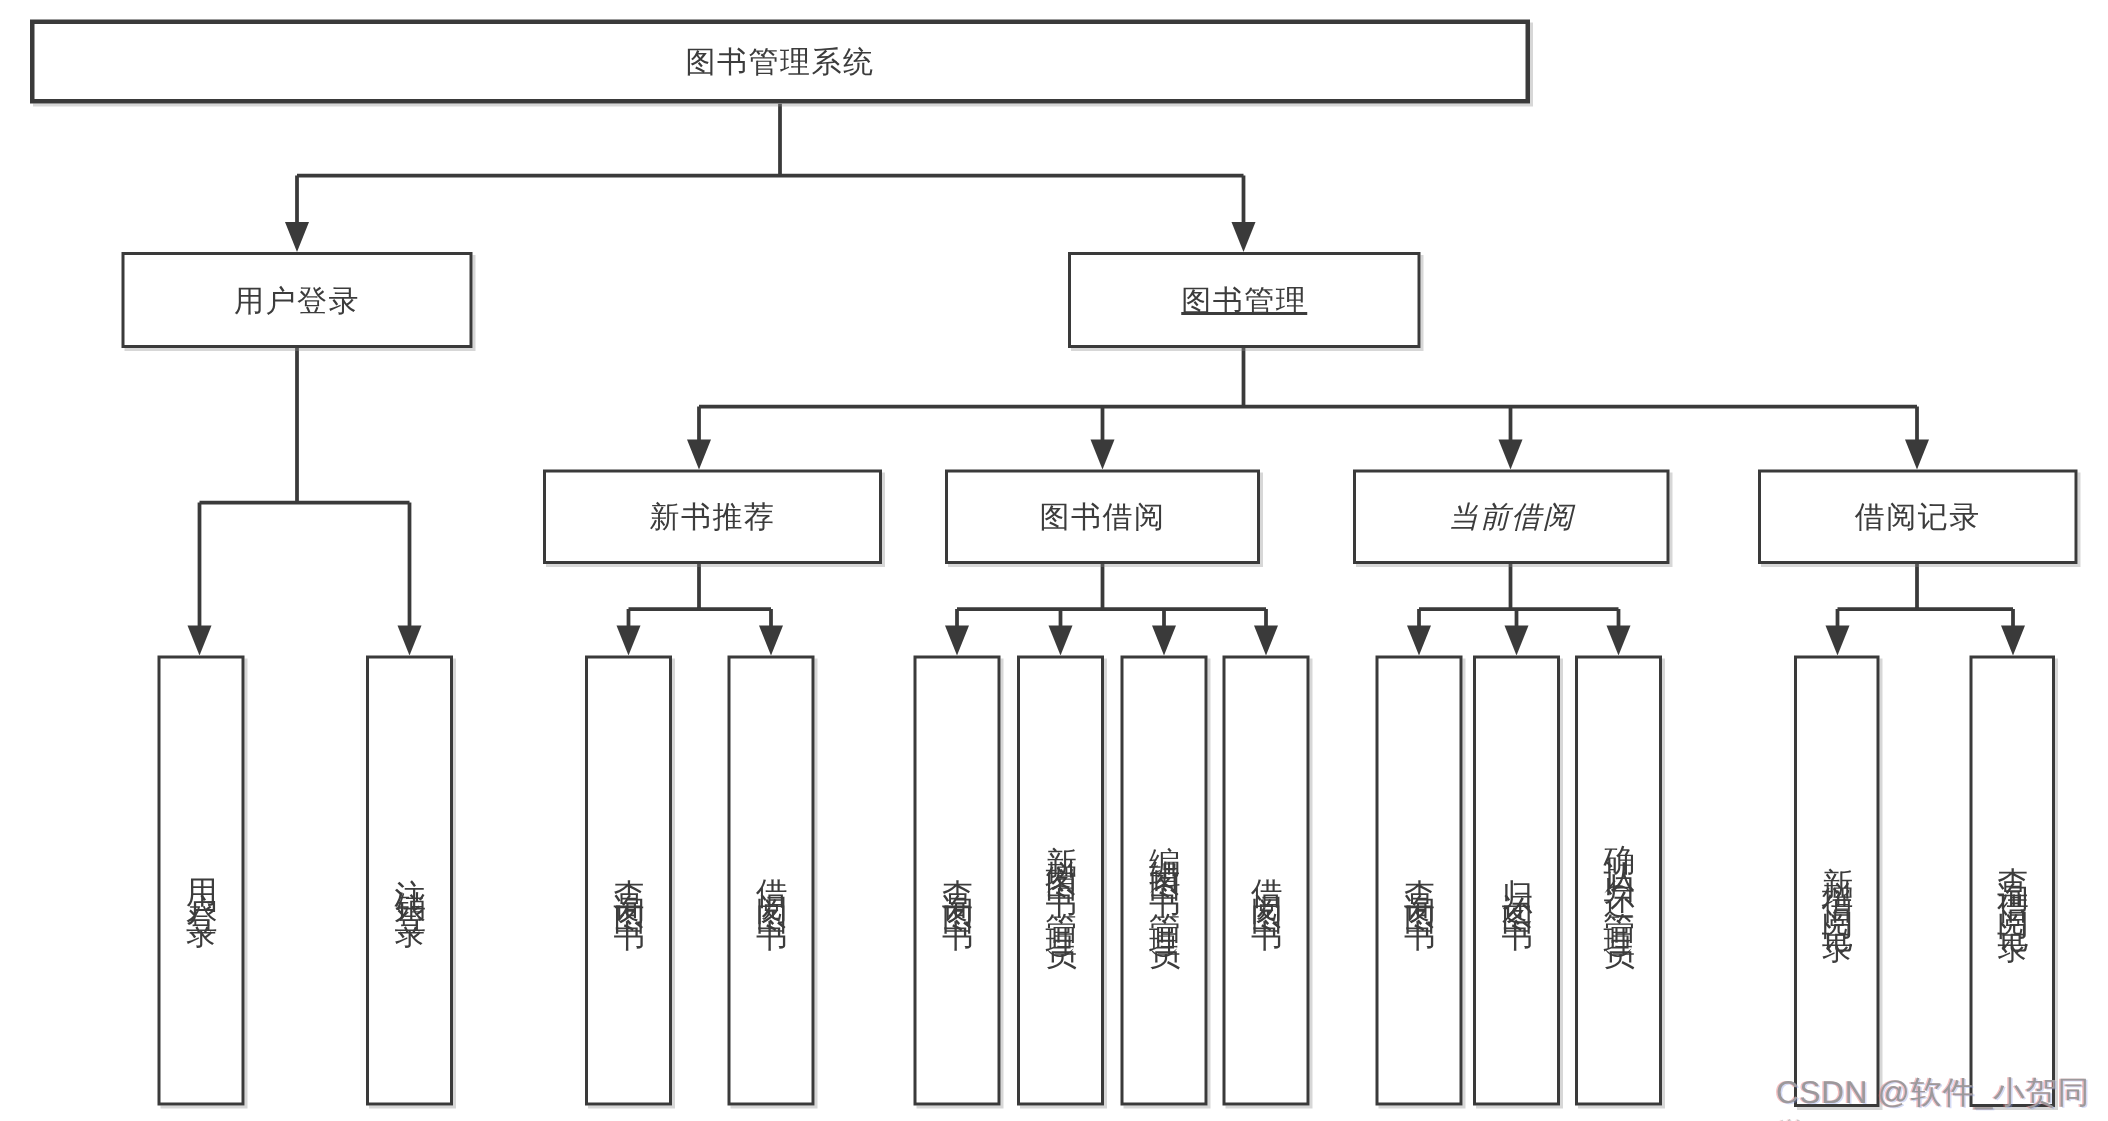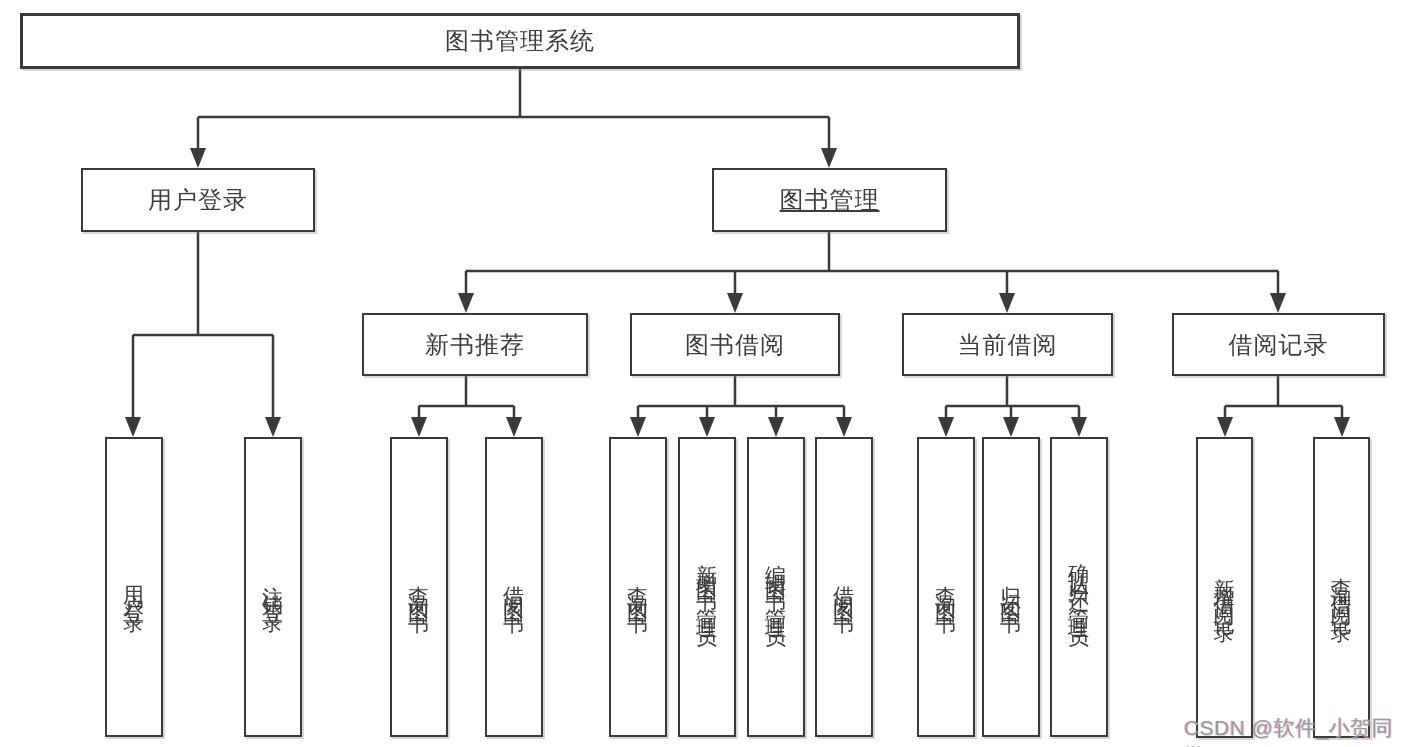--- a/index.html
+++ b/index.html
@@ -8,21 +8,21 @@
     font-family:"Liberation Sans","DejaVu Sans",sans-serif;
     overflow:hidden;
   }
   #diagram{position:absolute;left:0;top:0;width:1405px;height:747px;}
   svg.connectors{position:absolute;left:0;top:0;z-index:0;}
   .node{
     position:absolute;box-sizing:border-box;background:#ffffff;
     border:2px solid #3a3a3a;color:#3c3c3c;z-index:1;
     display:flex;align-items:center;justify-content:center;
     box-shadow:2px 2px 0 rgba(140,140,140,.35);
-    font-size:24px;letter-spacing:1px;white-space:nowrap;
+    font-size:20px;letter-spacing:1px;white-space:nowrap;
   }
   .leaf{
     writing-mode:vertical-rl;text-orientation:mixed;
     font-size:21px;letter-spacing:9px;line-height:1;
     white-space:normal;
   }
   .watermark{
     position:absolute;left:1184px;top:714px;z-index:2;
     font-size:21px;color:#9b999c;letter-spacing:0.5px;
     text-shadow:-1px 0 0 rgba(233,116,116,.45),1px 1px 0 rgba(130,150,230,.35);
@@ -73,21 +73,21 @@
     </g>
   </svg>
 
   <div class="node" style="left:20px;top:13px;width:1000px;height:56px;border-width:3px;">图书管理系统</div>
 
   <div class="node" style="left:81px;top:168px;width:234px;height:64px;">用户登录</div>
   <div class="node" style="left:712px;top:168px;width:235px;height:64px;text-decoration:underline;">图书管理</div>
 
   <div class="node" style="left:362px;top:313px;width:226px;height:63px;">新书推荐</div>
   <div class="node" style="left:630px;top:313px;width:210px;height:63px;">图书借阅</div>
-  <div class="node" style="left:902px;top:313px;width:211px;height:63px;">当前借阅</div>
+  <div class="node" style="left:902px;top:313px;width:211px;height:63px;font-style:italic;">当前借阅</div>
   <div class="node" style="left:1172px;top:313px;width:213px;height:63px;">借阅记录</div>
 
   <div class="node leaf" style="left:105px;top:437px;width:58px;height:300px;">用户登录</div>
   <div class="node leaf" style="left:244px;top:437px;width:58px;height:300px;">注销登录</div>
 
   <div class="node leaf" style="left:390px;top:437px;width:58px;height:300px;">查询图书</div>
   <div class="node leaf" style="left:485px;top:437px;width:58px;height:300px;">借阅图书</div>
 
   <div class="node leaf" style="left:609px;top:437px;width:58px;height:300px;">查询图书</div>
   <div class="node leaf" style="left:678px;top:437px;width:58px;height:300px;">新增图书（管理员）</div>

